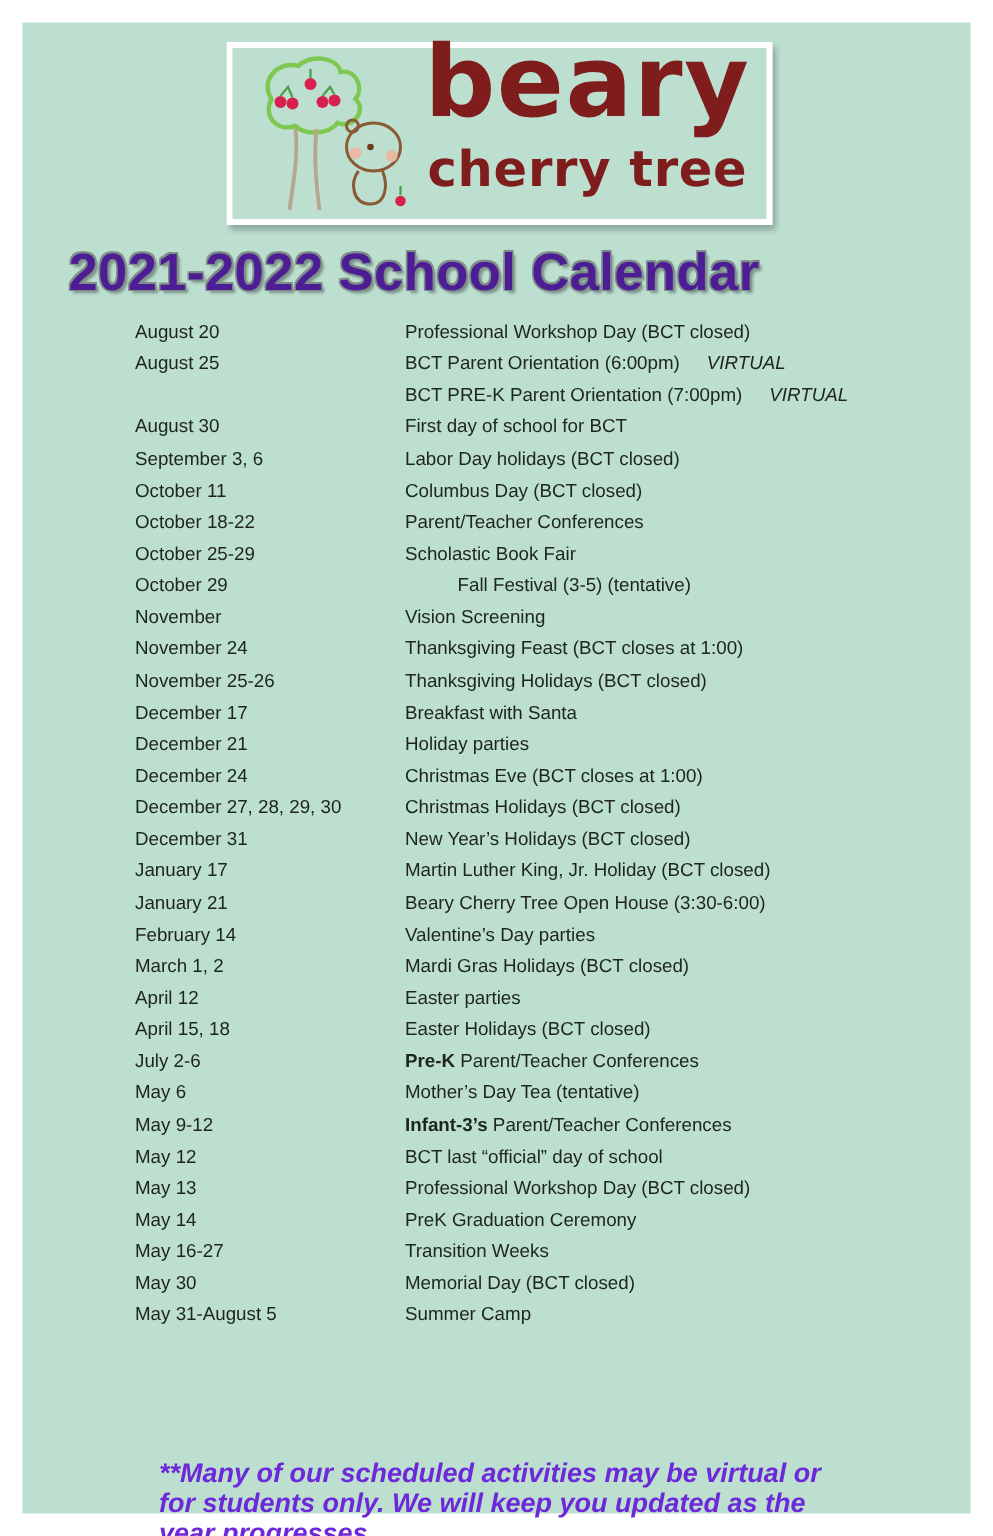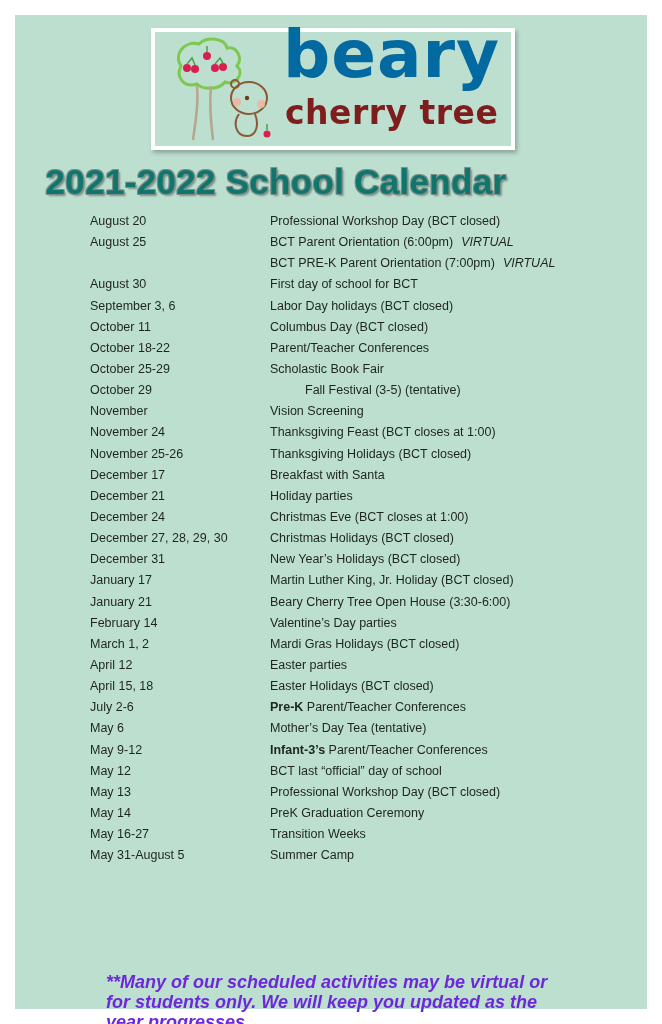--- a/index.html
+++ b/index.html
@@ -3,31 +3,31 @@
 <meta charset="utf-8">
 <style>
   html, body { margin:0; padding:0; }
   body { width:662px; height:1024px; background:#ffffff; position:relative; overflow:hidden;
          font-family:"Liberation Sans", sans-serif; }
   .panel { position:absolute; left:15px; top:15px; width:632px; height:994px; background:#bcdfd0; }
   .logo-box { position:absolute; left:136px; top:13px; width:356px; height:114px;
               background:#bcdfd0; border:4px solid #ffffff; box-shadow:2px 3px 4px rgba(0,0,0,0.25); }
   .logo-art { position:absolute; left:12px; top:4px; width:108px; height:106px; }
   .brand-1 { position:absolute; left:128px; top:-10px; font-family:"DejaVu Sans", sans-serif;
-             font-weight:bold; font-size:66px; color:#0369a1; letter-spacing:1px; line-height:1; }
+             font-weight:bold; font-size:66px; color:#7f1d1d; letter-spacing:1px; line-height:1; }
   .brand-2 { position:absolute; left:130px; top:64px; font-family:"DejaVu Sans", sans-serif;
              font-weight:bold; font-size:33px; color:#7f1d1d; line-height:1; letter-spacing:0.5px; }
   .title { position:absolute; left:0; width:522px; top:147px; text-align:center;
-           font-family:"Liberation Sans", sans-serif; font-weight:bold; font-size:35px; color:#0f766e;
+           font-family:"Liberation Sans", sans-serif; font-weight:bold; font-size:35px; color:#4c1d95;
            text-shadow: -1px -1px 0 #7f8f88, 1px -1px 0 #7f8f88, -1px 1px 0 #7f8f88, 1px 1px 0 #7f8f88, 2px 2px 2px rgba(0,0,0,0.35); letter-spacing:0.3px; }
   .list { position:absolute; left:75px; top:199px; width:520px; }
   .row { height:21.15px; display:flex; align-items:flex-start; font-size:12.5px; color:#1e2420; white-space:nowrap; }
   .date { width:180px; }
   .event b { font-weight:bold; }
-  .virtual { font-style:italic; margin-left:8px; }
+  .virtual { font-style:italic; margin-left:18px; }
   .note { position:absolute; left:91px; top:927px; width:470px; font-size:18px; font-weight:bold;
           font-style:italic; color:#6d28d9; line-height:20px;margin-top:30px; }
 </style>
 </head>
 <body>
 
 <div class="panel">
   <div class="logo-box">
     <svg class="logo-art" viewBox="0 0 108 106">
 
@@ -178,19 +178,23 @@
       </div>
       <div class="row">
         <span class="date">May 14</span>
         <span class="event"><span style="white-space: pre;">PreK Graduation Ceremony</span></span>
       </div>
       <div class="row">
         <span class="date">May 16-27</span>
         <span class="event"><span style="white-space: pre;">Transition Weeks</span></span>
       </div>
       <div class="row">
+        <span class="date">May 30</span>
+        <span class="event"><span style="white-space: pre;">Memorial Day (BCT closed)</span></span>
+      </div>
+      <div class="row">
         <span class="date">May 31-August 5</span>
         <span class="event"><span style="white-space: pre;">Summer Camp</span></span>
       </div>
     </div>
 
   <div class="note">**Many of our scheduled activities may be virtual or for students only.  We will keep you updated as the year progresses.</div>
 </div>
 
 </body></html>

